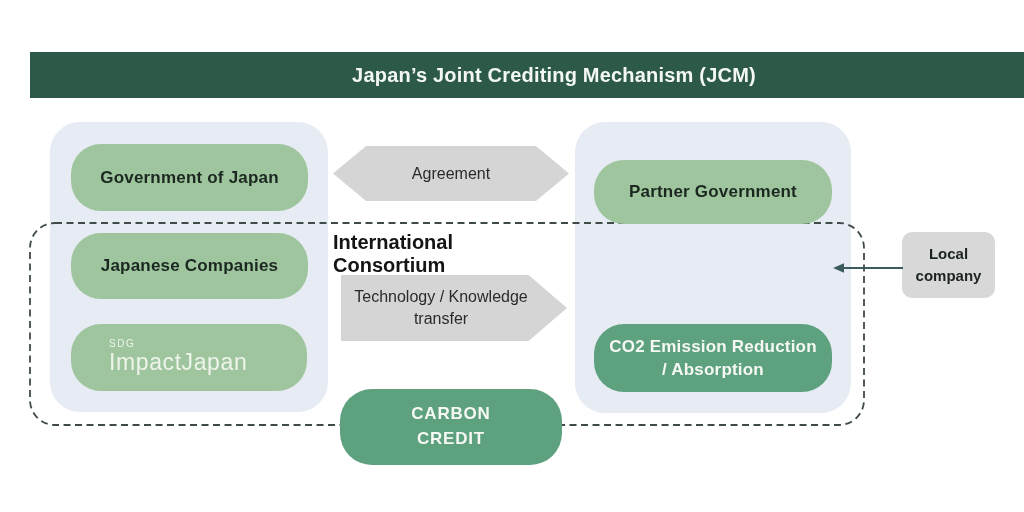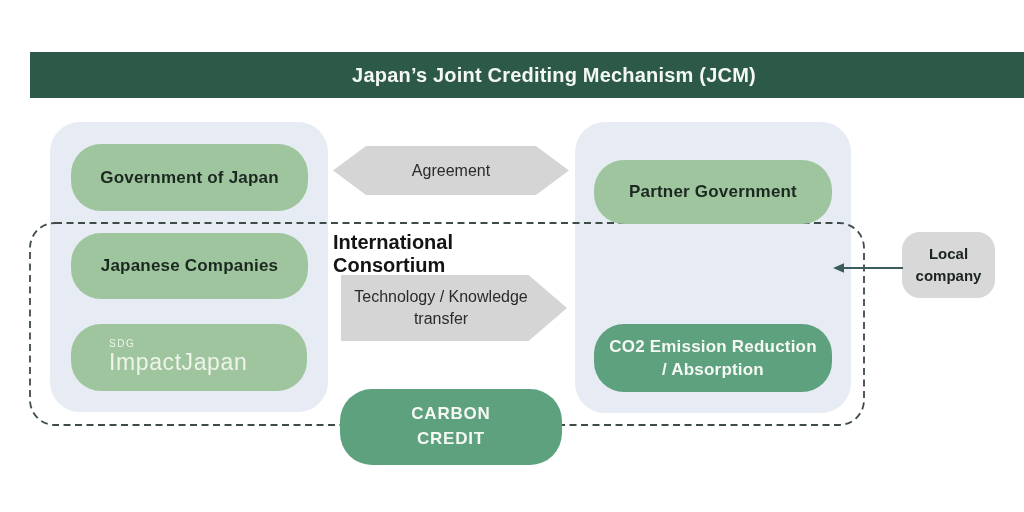--- a/index.html
+++ b/index.html
@@ -72,21 +72,21 @@
   
   .logo-top {
     color: #eef4ea; font-size: 10px; font-weight: 400; letter-spacing: 1.6px; line-height: 1;
   }
   .logo-bottom {
     color: #eef4ea; font-size: 23px; font-weight: 400; letter-spacing: 0.6px; line-height: 1.15;
   }
 
   
   .hexagon {
-    left: 333px; top: 146px; width: 236px; height: 49px;
+    left: 333px; top: 146px; width: 236px; height: 55px;
     background: #d5d5d6;
     clip-path: polygon(0% 50%, 14% 0%, 86% 0%, 100% 50%, 86% 100%, 14% 100%);
     display: flex; align-items: center; justify-content: center;
     z-index: 2;
   }
   .hexagon .lbl { color: #2b2b2b; font-size: 16px; }
 
   .arrow-right {
     left: 341px; top: 275px; width: 226px; height: 66px;
     background: #d5d5d6;
@@ -101,21 +101,21 @@
   .consortium {
     left: 333px; top: 244px; width: 236px; height: 20px;
     display: flex; align-items: center; justify-content: center;
     z-index: 3;
   }
   .consortium .lbl { color: #141414; font-size: 20px; font-weight: 700; }
 
   
   .local-box {
     left: 902px; top: 232px; width: 93px; height: 66px;
-    background: #d8d8d8; border-radius: 18px;
+    background: #d8d8d8; border-radius: 10px;
     display: flex; flex-direction: column; align-items: center; justify-content: center;
     text-align: center;
     z-index: 3;
   }
   .local-box .lbl { color: #1b2420; font-size: 15px; font-weight: 700; line-height: 1.45; }
 
   .local-arrow { left: 830px; top: 260px; width: 74px; height: 16px; z-index: 4; }
 </style>
 </head>
 <body>

